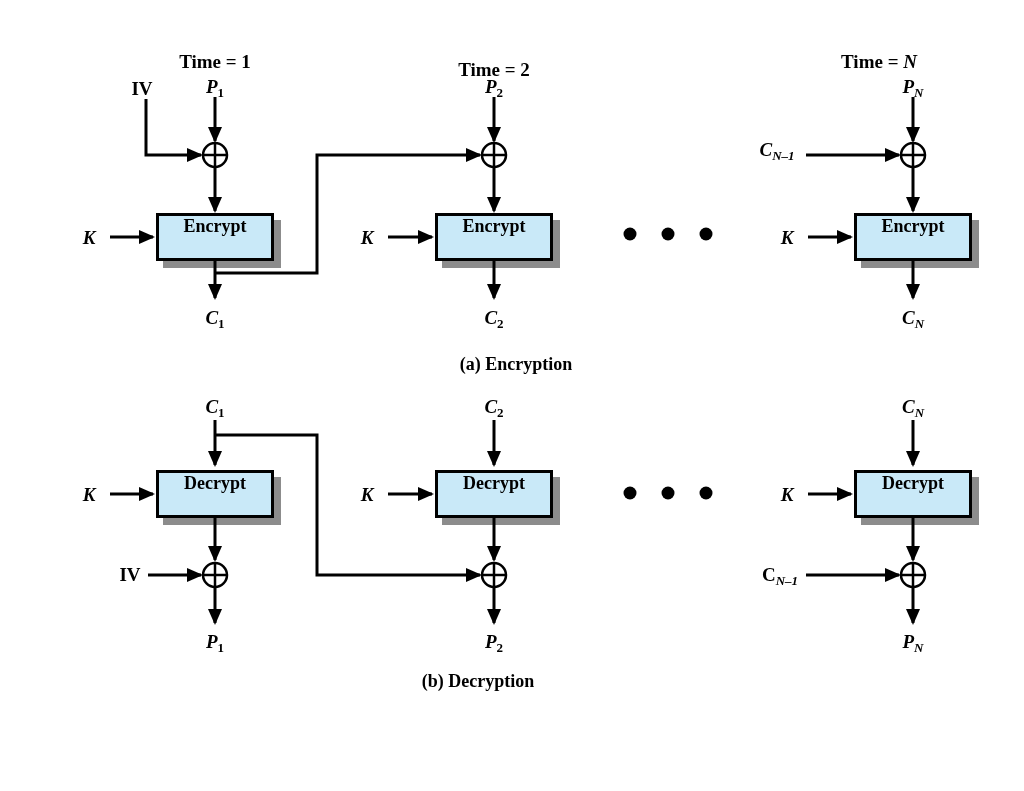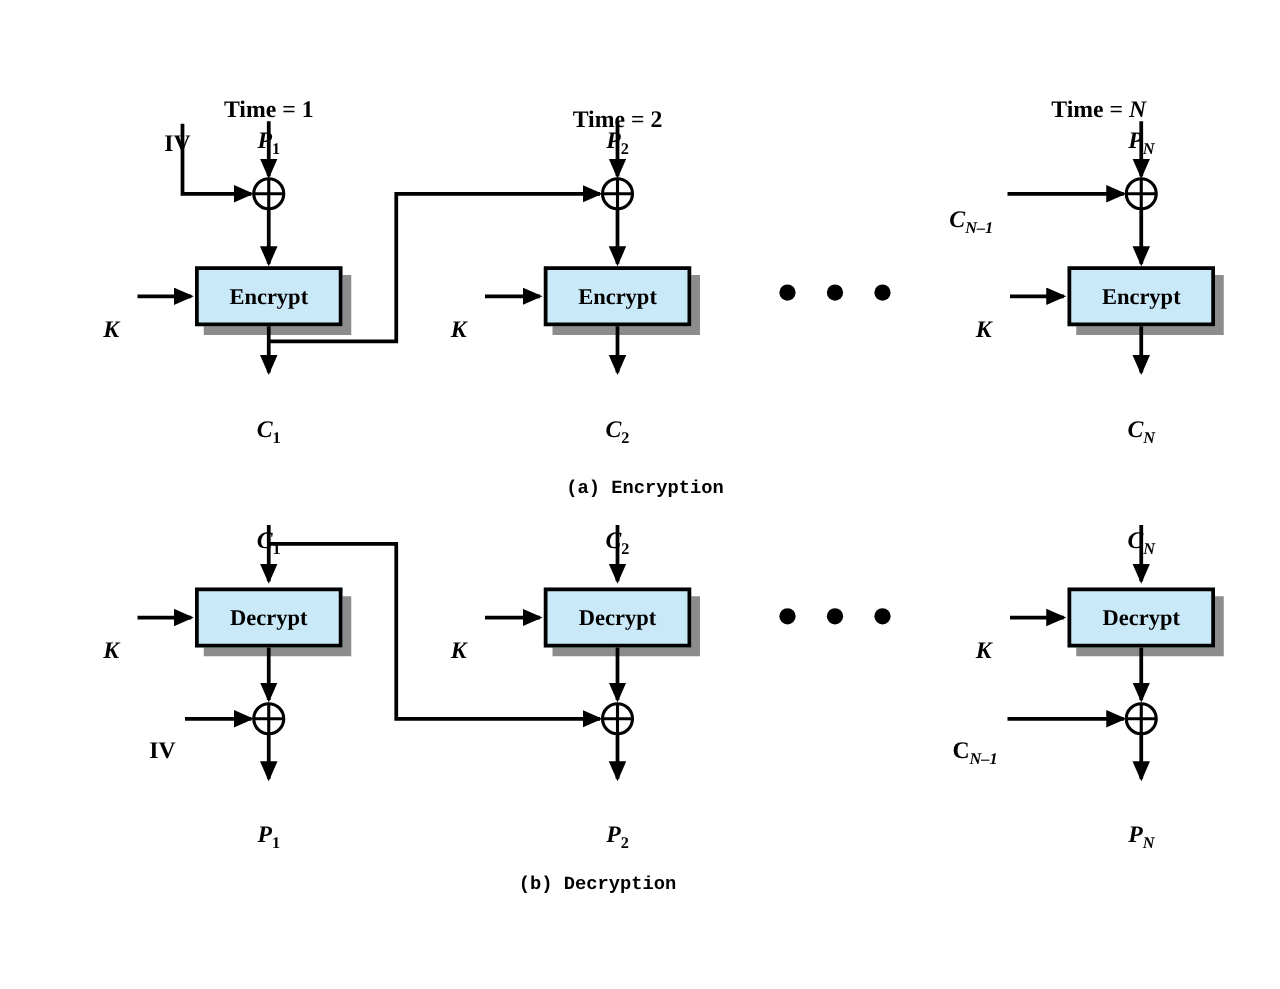--- a/index.html
+++ b/index.html
@@ -7,37 +7,37 @@
     position:relative;width:1024px;height:791px;
     background:var(--background,#ffffff);
     font-family:"Liberation Serif","DejaVu Serif",serif;
     overflow:hidden;
   }
   .block{
     position:absolute;width:118px;height:48px;box-sizing:border-box;
     background:var(--box-fill,#c9e9f8);
     border:3px solid var(--box-border,#000);
     box-shadow:7px 7px 0 var(--box-shadow,#8c8c8c);
-    display:flex;align-items:center;justify-content:center;
+    display:flex;justify-content:center;
     font-weight:bold;font-size:18px;color:#000;z-index:1;
   }
   .wires{position:absolute;left:0;top:0;z-index:2;pointer-events:none;}
   .ln{stroke:var(--line-color,#000);stroke-width:3;fill:none;}
   .xorc{fill:#fff;stroke:var(--line-color,#000);stroke-width:2.5;}
   .xln{stroke:var(--line-color,#000);stroke-width:2.5;fill:none;}
   .dot{fill:var(--line-color,#000);}
   .lbl{
     position:absolute;transform:translate(-50%,-50%);
     font-weight:bold;font-size:19px;color:#000;
-    white-space:pre;z-index:3;line-height:1;margin-top:27px;
+    white-space:pre;z-index:3;line-height:1;
   }
   .var{font-style:italic;}
   .it{font-style:italic;}
   sub.sb{font-size:13px;line-height:0;}
-  .section-lbl{font-size:15px;font-family:Liberation Mono, monospace;}
+  .section-lbl{font-size:18px;}
   .caption{font-size:22px;}
 </style>
 </head>
 <body>
 
 <div class="stage">
 
   
   <div style="display:contents">
     <div class="block" style="left:156px;top:213px">

